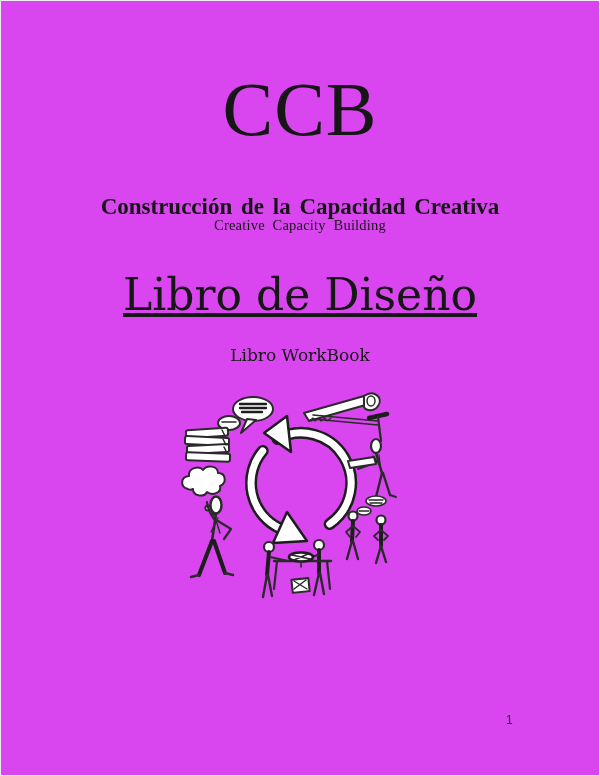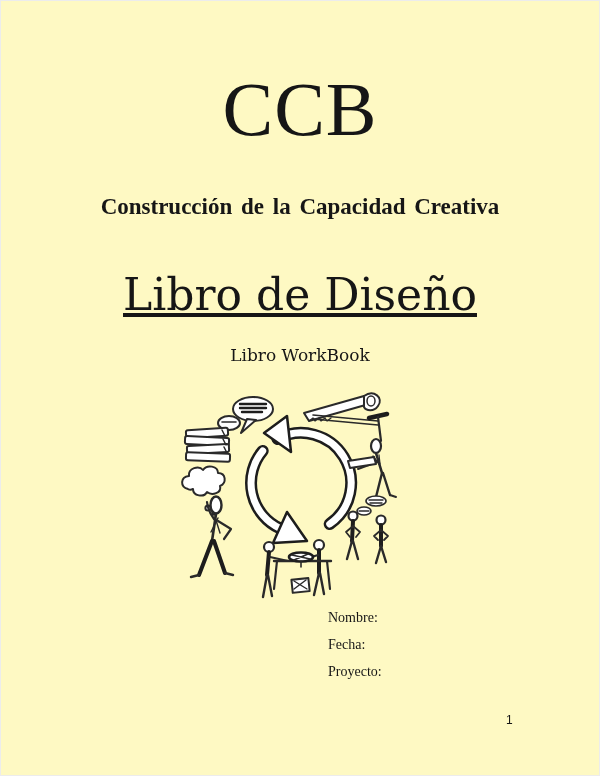--- a/index.html
+++ b/index.html
@@ -1,19 +1,19 @@
 <!DOCTYPE html>
 <html><head>
 <meta charset="utf-8">
 <style>
   html,body{margin:0;padding:0;background:#ffffff;}
   .page{
     position:relative;
     width:600px;height:776px;
-    background:#fef9c3;
+    background:#d946ef;
     box-sizing:border-box;
     border:1px solid #ececec;
     font-family:"Liberation Serif", serif;
     color:#161616;
     overflow:hidden;
   }
   .abs{position:absolute;}
   .centered{left:0;width:100%;text-align:center;}
   .acronym{
     top:70px;
@@ -65,20 +65,21 @@
 </style>
 </head>
 <body>
 
 <div class="page">
 
   <div class="abs centered acronym">CCB</div>
 
   <div class="abs centered title-es">Construcción de la Capacidad Creativa</div>
 
+  <div class="abs centered title-en">Creative Capacity Building</div>
 
   <div class="abs centered subtitle-es">Libro de Diseño</div>
 
   <div class="abs centered subtitle-en">Libro WorkBook</div>
 
   <svg class="abs illustration" viewBox="0 0 240 214" fill="none" stroke="#2a2a2a" stroke-width="2" stroke-linecap="round" stroke-linejoin="round">
 
     <g>
       <path d="M163.7,135 A50,50 0 0 0 111.5,49.9" stroke="#1d1d1d" stroke-width="12" fill="none"></path>
       <path d="M163.7,135 A50,50 0 0 0 111.5,49.9" stroke="#ffffff" stroke-width="7" fill="none"></path>
@@ -167,21 +168,16 @@
       <path d="M153,184 L148,206 M154,184 L158,205" stroke-width="2.4"></path>
       <path d="M108,172 L165,172" stroke-width="2.4"></path>
       <path d="M111,172 L108,200 M161,172 L164,200" stroke-width="2.2"></path>
       <ellipse cx="135" cy="168" rx="12" ry="4.5" fill="#ffffff" stroke="#1d1d1d" stroke-width="2.6"></ellipse>
       <path d="M126,166 l18,4 M128,171 l14,-6 M135,172 l0,6" stroke-width="1.6"></path>
       <rect x="126" y="190" width="17" height="13" fill="#ffffff" transform="rotate(-6 134 196)" stroke-width="2"></rect>
       <path d="M128,192 l13,8 M140,191 l-12,9" stroke-width="1.4"></path>
     </g>
   </svg>
 
-  <div class="abs fields">
-    <div class="field-row">Nombre:</div>
-    <div class="field-row">Fecha:</div>
-    <div class="field-row">Proyecto:</div>
-  </div>
 
   <div class="abs page-number">1</div>
 
 </div>
 
 </body></html>

